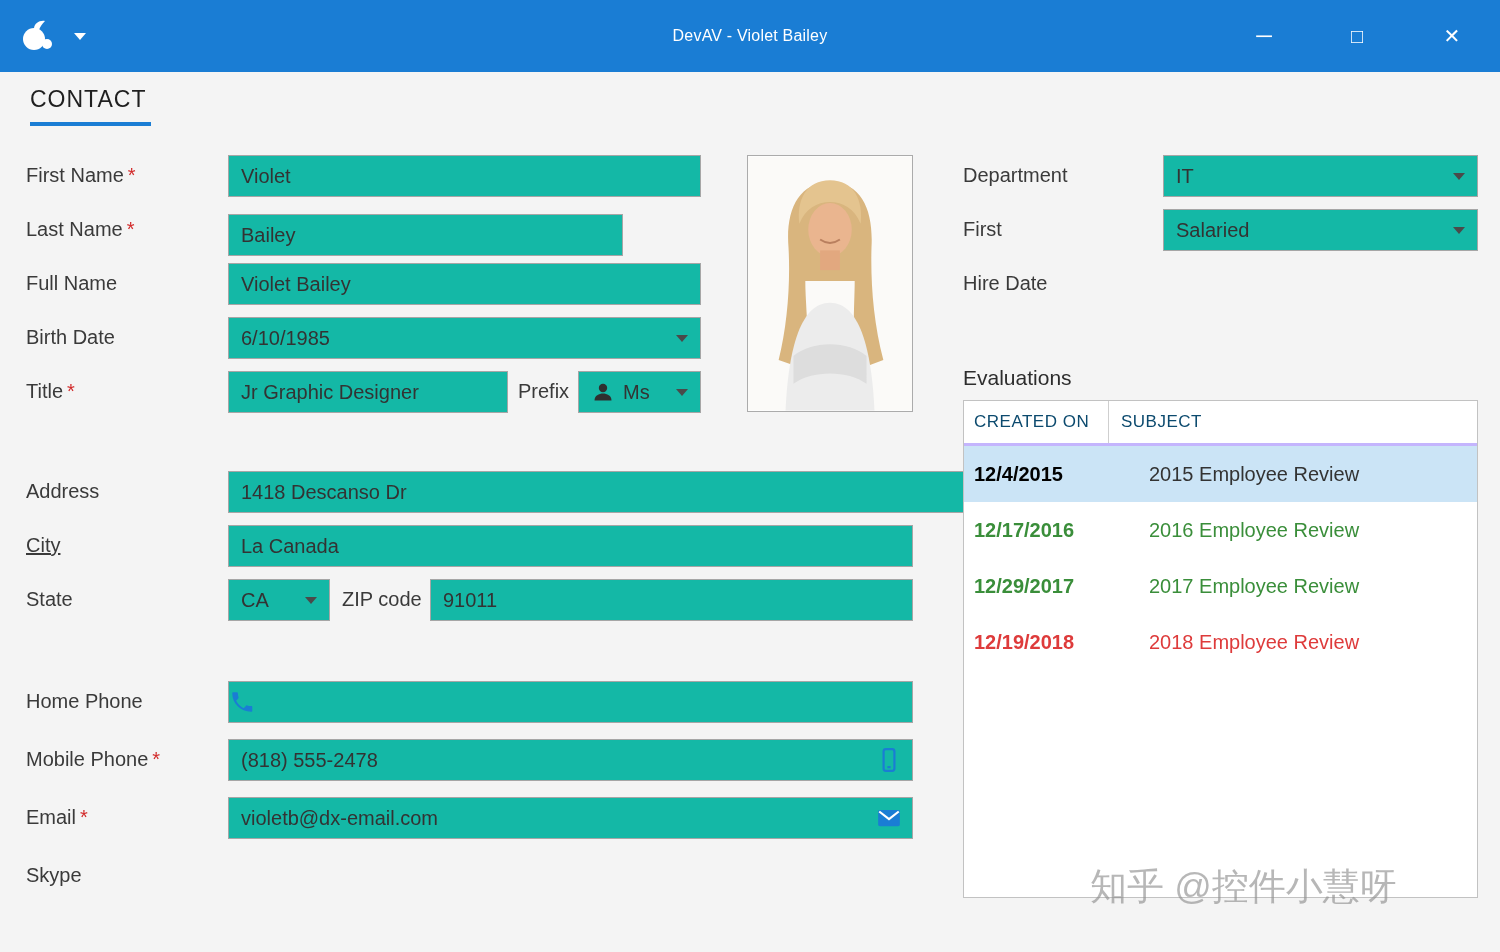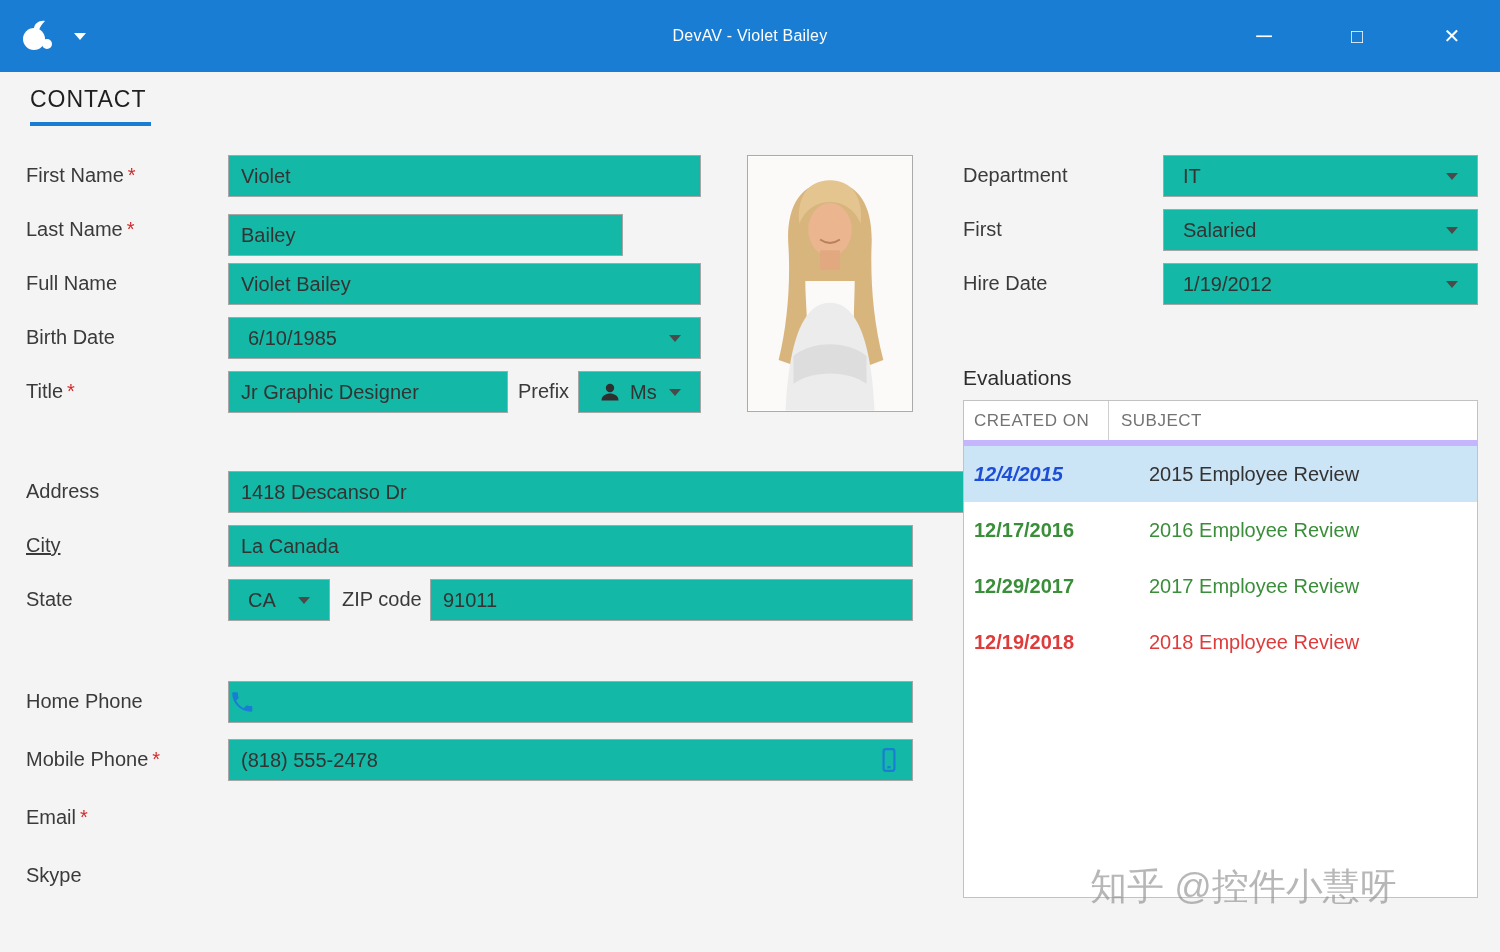--- a/index.html
+++ b/index.html
@@ -61,21 +61,21 @@
   }
   input.txt {
     width:100%; height:100%; border:none; outline:none;
     font-family:"Liberation Sans", sans-serif;
     font-size:20px; color:#333; padding:0 12px; background:transparent;
   }
   .iconfield { display:flex; align-items:center; }
   .iconfield input.txt { flex:1; }
   .trail-icon { width:26px; height:26px; margin-right:10px; flex:0 0 auto; cursor:pointer; }
 
-  .combo { display:flex; align-items:center; padding:0 19px; cursor:pointer; }
+  .combo { display:flex; align-items:center; padding:0 12px; cursor:pointer; }
   .combo .val { flex:1; font-size:20px; color:#333; }
   .caret {
     width:0; height:0; flex:0 0 auto;
     border-left:6px solid transparent; border-right:6px solid transparent;
     border-top:7px solid #4a4a4a;
   }
   .person-ic { width:24px; height:24px; margin-right:8px; flex:0 0 auto; }
 
   
   .photo {
@@ -84,30 +84,30 @@
   }
 
   
   .eval-title { position:absolute; left:963px; top:366px; font-size:21px; color:#2d2d2d; }
   .eval-table {
     position:absolute; left:963px; top:400px; width:515px; height:498px;
     background:#fff; border:1px solid #c2c2c2;
   }
   .eval-head {
     display:flex; height:45px; align-items:center;
-    border-bottom:6px solid #c4b5fd;
-    font-size:17px; color:#737373; letter-spacing:0.5px;
+    border-bottom:3px solid #c4b5fd;
+    font-size:17px; color:#0c4a6e; letter-spacing:0.5px;
   }
   .eval-head .c1 { width:145px; padding-left:10px; height:100%; display:flex; align-items:center; border-right:1px solid #cfcfcf; }
   .eval-head .c2 { flex:1; padding-left:12px; }
   .eval-row { display:flex; height:56px; align-items:center; font-size:20px; cursor:pointer; }
   .eval-row .c1 { width:145px; padding-left:10px; font-weight:bold; }
   .eval-row .c2 { flex:1; padding-left:40px; }
   .eval-row.sel { background:#cbe4f6; }
-  .eval-row.sel .c1 { color:#1d4ed8;font-style:italic; }
+  .eval-row.sel .c1 { color:#000000; }
   .eval-row.sel .c2 { color:#333; }
   .eval-row.green .c1, .eval-row.green .c2 { color:#3a8e3a; }
   .eval-row.red .c1, .eval-row.red .c2 { color:#de3b3b; }
 
   
   .watermark {
     position:absolute; left:1090px; top:862px;
     font-size:37px; color:rgba(145,145,145,0.65); white-space:nowrap;
   }
 </style>
@@ -191,20 +191,27 @@
   <div class="iconfield" style="left:228px; top:681px; width:685px;">
     <svg class="trail-icon" viewBox="0 0 24 24">
       <path fill="#1a7dd4" d="M6.6 10.8c1.5 3 3.9 5.4 6.9 6.9l2.3-2.3c.3-.3.7-.4 1-.2 1.2.4 2.4.6 3.7.6.6 0 1 .4 1 1V20c0 .6-.4 1-1 1C10.6 21 3 13.4 3 4c0-.6.4-1 1-1h3.2c.6 0 1 .4 1 1 0 1.3.2 2.5.6 3.7.1.3 0 .7-.2 1l-2.3 2.3z"></path>
     </svg>
   </div>
   <div class="iconfield" style="left:228px; top:739px; width:685px;">
     <input class="txt" type="text" value="(818) 555-2478" style="">
     <svg class="trail-icon" viewBox="0 0 24 24">
       <rect x="7" y="2" width="10" height="20" rx="2.2" fill="none" stroke="#1a7dd4" stroke-width="2"></rect>
       <line x1="10.5" y1="18.6" x2="13.5" y2="18.6" stroke="#1a7dd4" stroke-width="2"></line>
+    </svg>
+  </div>
+  <div class="iconfield" style="left:228px; top:797px; width:685px;">
+    <input class="txt" type="text" value="violetb@dx-email.com" style="">
+    <svg class="trail-icon" viewBox="0 0 24 24">
+      <rect x="2" y="4.5" width="20" height="15" rx="1.5" fill="#1a7dd4"></rect>
+      <path d="M3 6l9 7 9-7" stroke="#ffffff" stroke-width="2" fill="none"></path>
     </svg>
   </div>
 
   <div class="photo">
     <svg width="164" height="255" viewBox="0 0 166 257">
       <rect width="166" height="257" fill="#fbfaf8"></rect>
       <path d="M83 26 C50 26 38 56 41 92 C43 128 40 170 31 206 L60 216 C62 180 58 148 58 126 L108 126 C108 148 105 184 110 216 L137 206 C127 168 124 128 125 92 127 56 116 26 83 26 Z" fill="#d9b57e"></path>
       <ellipse cx="83" cy="74" rx="22" ry="27" fill="#eab58f"></ellipse>
       <rect x="73" y="95" width="20" height="20" fill="#e2a87f"></rect>
       <path d="M38 257 C41 192 54 148 83 148 C112 148 125 192 128 257 Z" fill="#ececec"></path>
@@ -219,24 +226,20 @@
   <div class="lbl" style="left:963px; top:272px;">Hire Date</div>
 
   <div class="combo" style="left:1163px; top:155px; width:315px;">
     <span class="val">IT</span>
     <span class="caret"></span>
   </div>
   <div class="combo" style="left:1163px; top:209px; width:315px;">
     <span class="val">Salaried</span>
     <span class="caret"></span>
   </div>
-  <div class="combo" style="left:1163px; top:263px; width:315px;">
-    <span class="val">1/19/2012</span>
-    <span class="caret"></span>
-  </div>
 
   <div class="eval-title">Evaluations</div>
   <div class="eval-table">
     <div class="eval-head">
       <div class="c1">CREATED ON</div>
       <div class="c2">SUBJECT</div>
     </div>
     <div class="eval-row sel">
       <div class="c1">12/4/2015</div>
       <div class="c2">2015 Employee Review</div>

